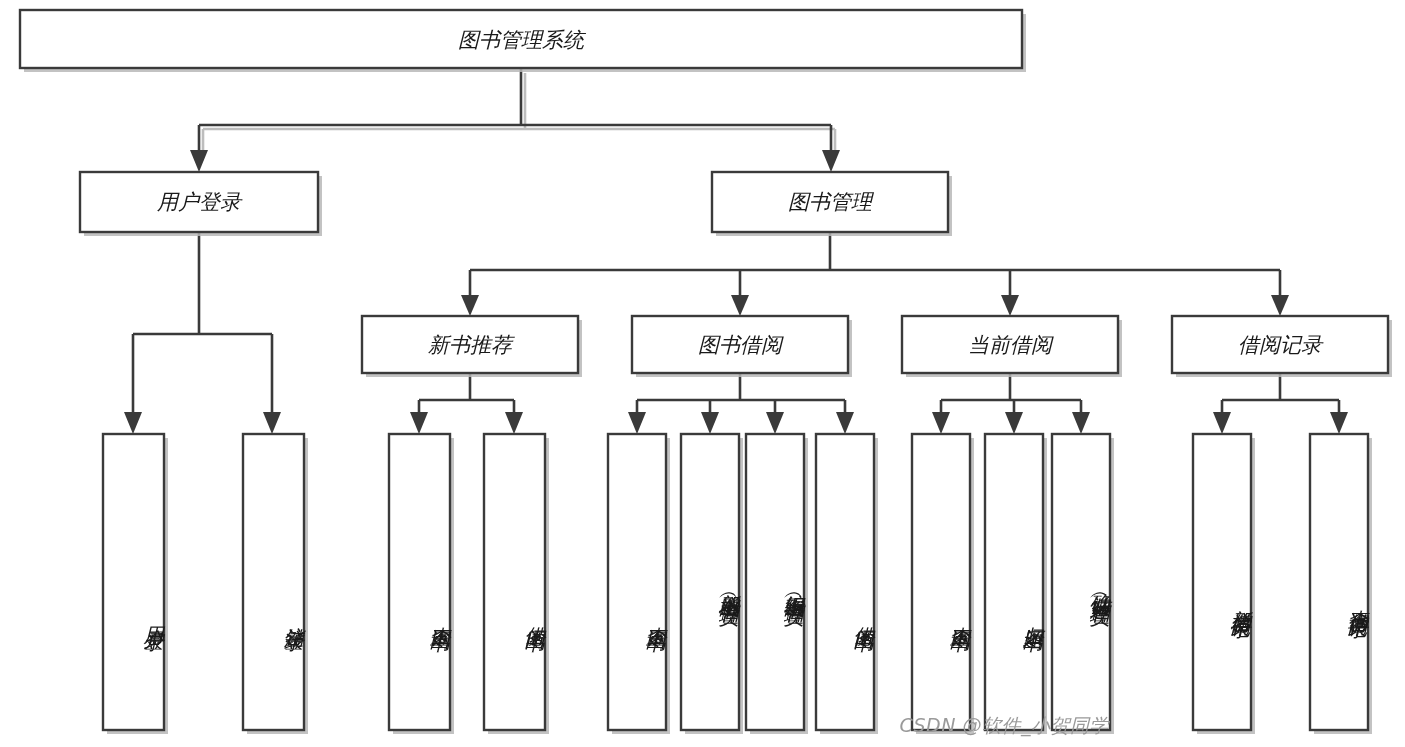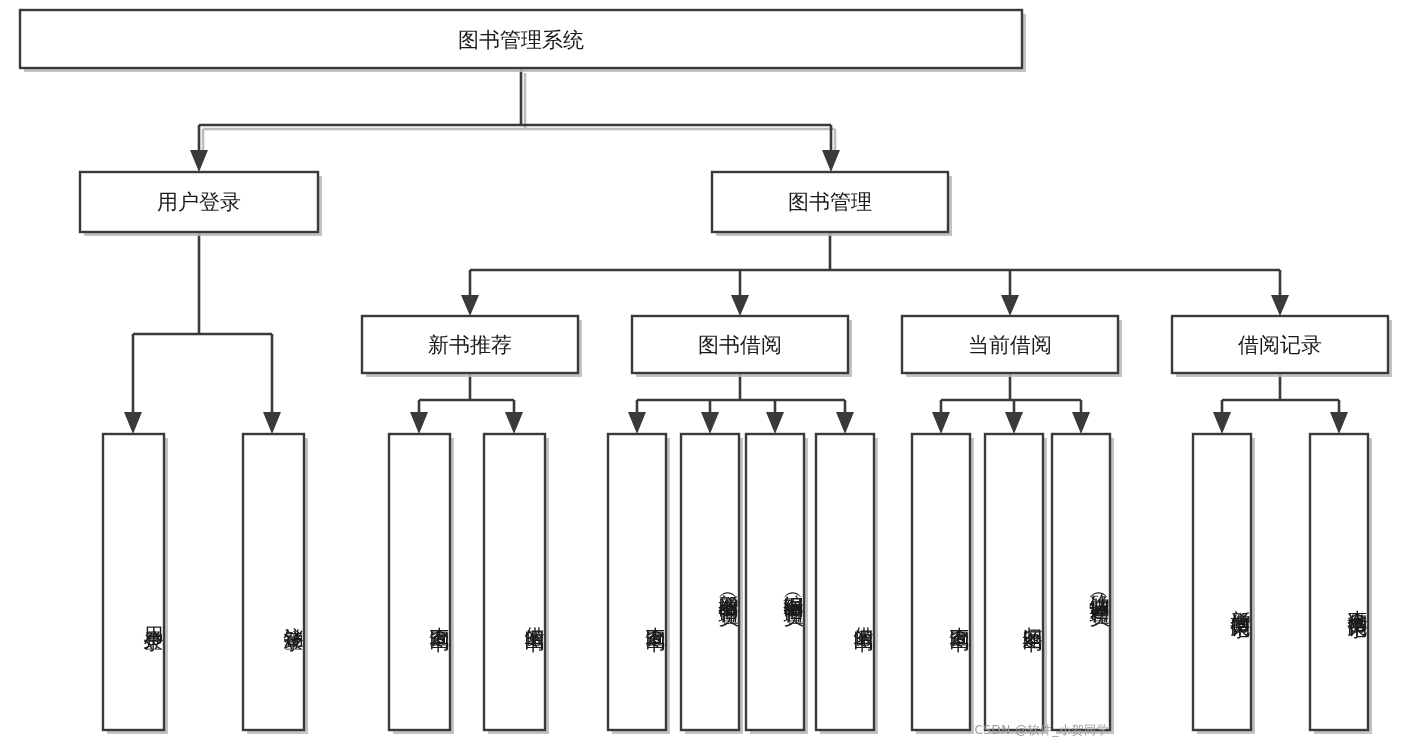--- a/index.html
+++ b/index.html
@@ -13,20 +13,21 @@
     width: 1405px;
     height: 747px;
     overflow: hidden;
     position: relative;
   }
   #diagram-root {
     position: relative;
     width: 1121px;
     height: 747px;
     background: #ffffff;
+    font-style: italic;
   }
   svg.diagram-canvas {
     position: absolute;
     left: 0;
     top: 0;
     width: 1405px;
     height: 747px;
   }
   .node-box {
     fill: #ffffff;
@@ -73,21 +74,21 @@
     color: #1a1a1a;
     letter-spacing: 2px;
     white-space: nowrap;
     pointer-events: none;
   }
   .watermark {
     position: absolute;
     right: 12px;
     bottom: 8px;
     font-family: "DejaVu Sans", "Liberation Sans", sans-serif;
-    font-size: 12px;
+    font-size: 19px;
     color: #9a9a9a;
     letter-spacing: 0.5px;
     user-select: none;
   }
 </style>
 </head>
 <body>
 
 <div id="diagram-root">
 

